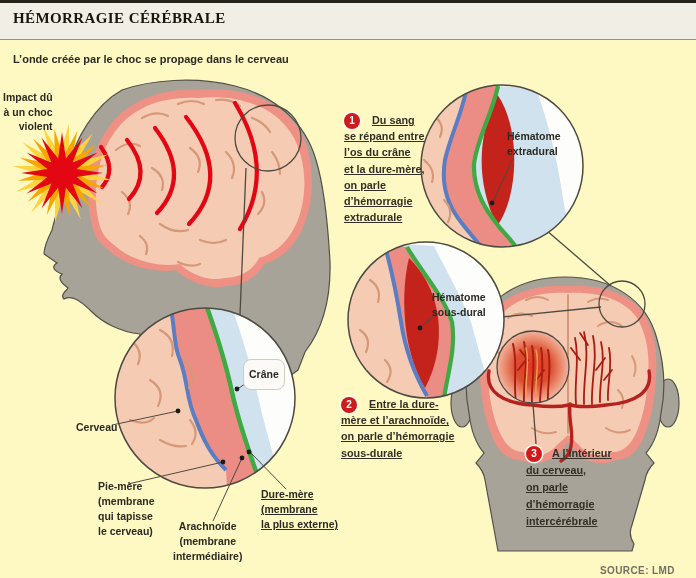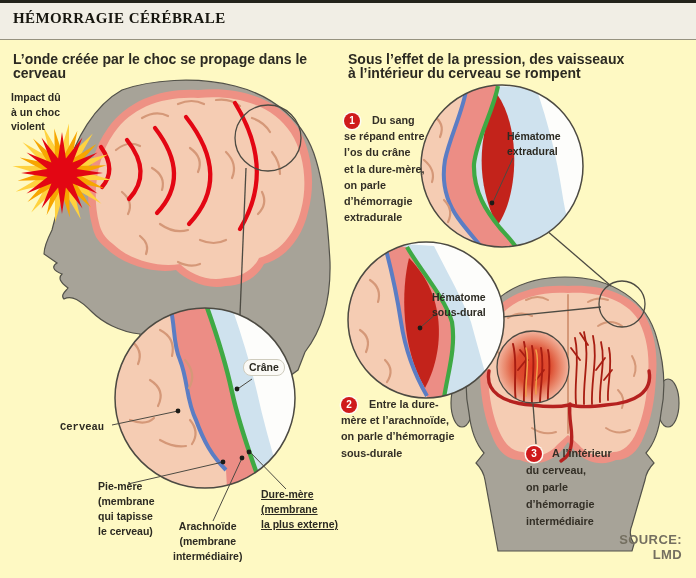--- a/index.html
+++ b/index.html
@@ -2,37 +2,37 @@
 <html><head>
 <meta charset="utf-8">
 <style>
   html,body{margin:0;padding:0;background:#ccc;}
   .stage{position:relative;width:696px;height:578px;background:#fef9c3;overflow:hidden;
          font-family:"Liberation Sans",sans-serif;}
   .header{position:absolute;left:0;top:0;width:696px;height:40px;background:#f1eee5;
           border-top:3px solid #23231b;border-bottom:1px solid #96927f;box-sizing:border-box;}
   .title{position:absolute;left:13px;top:10px;font-family:"Liberation Serif",serif;
          font-weight:bold;font-size:15px;letter-spacing:.4px;color:#17160f;}
-  .hleft,.hright{position:absolute;top:53px;font-size:14px;font-weight:bold;color:#2c2a22;
+  .hleft,.hright{position:absolute;top:53px;font-size:11px;font-weight:bold;color:#2c2a22;
          white-space:pre-line;line-height:13.5px;}
   .hleft{left:13px;width:330px}
   .hright{left:348px;width:300px}
   .artwork{position:absolute;left:0;top:0;}
   .lbl{position:absolute;font-size:10.5px;font-weight:bold;color:#2c2a22;
        line-height:14.5px;white-space:pre-line;}
   .crane-box{background:#fbfaf6;border:1px solid #cfccbe;border-radius:8px;
-       padding:1px 5px;line-height:13px;}
+       padding:8px 5px;line-height:13px;}
   .step{position:absolute;font-size:10.8px;font-weight:bold;color:#332f26;}
   .badge{position:absolute;left:0;top:1px;width:16px;height:16px;border-radius:50%;
        background:#cf1a1c;color:#fff;font-size:10px;font-weight:bold;text-align:center;
        line-height:16px;box-shadow:0 0 0 1.5px #fdfcf5;}
-  .step-text{white-space:pre-line;line-height:16.2px;text-indent:28px;}
+  .step-text{white-space:pre-line;line-height:16.2px;text-indent:28px;text-decoration:underline;}
   .step3 .step-text{line-height:17px;text-indent:26px;}
-  .src{position:absolute;left:600px;top:532px;width:82px;text-align:right;
-       font-size:13px;font-weight:bold;color:#746f60;letter-spacing:.4px;}
+  .src{position:absolute;left:600px;top:565px;width:82px;
+       font-size:10px;font-weight:bold;color:#746f60;letter-spacing:.4px;}
 </style>
 </head>
 <body>
 
 <div class="stage">
 
   <svg class="artwork" width="696" height="578" viewBox="0 0 696 578">
     <defs>
       <clipPath id="clipL">
           <circle cx="205" cy="398" r="90"></circle>
@@ -244,27 +244,25 @@
       <circle cx="249" cy="452" r="2.4"></circle>
         <circle cx="492" cy="203" r="2.4"></circle>
       <circle cx="420" cy="328" r="2.4"></circle>
     </g>
   </svg>
 
   <div class="header"></div>
   <div class="title">HÉMORRAGIE CÉRÉBRALE</div>
 
   <div class="hleft">L’onde créée par le choc se propage dans le cerveau</div>
-  <div class="hright">Sous l’effet de la pression, des vaisseaux
-à l’intérieur du cerveau se rompent</div>
-
-  <div class="lbl" style="left:11px;top:90px;">Impact dû
+
+  <div class="lbl" style="left:3px;top:90px;text-align:right;">Impact dû
 à un choc
 violent</div>
-  <div class="lbl" style="left:60px;top:420px;font-family:Liberation Mono, monospace;">Cerveau</div>
+  <div class="lbl" style="left:76px;top:420px;">Cerveau</div>
   <div class="lbl crane-box" style="left:243px;top:359px;">Crâne</div>
   <div class="lbl" style="left:98px;top:479px;line-height:15px;">Pie-mère
 (membrane
 qui tapisse
 le cerveau)</div>
   <div class="lbl" style="left:173px;top:519px;line-height:15px;text-align:center;">Arachnoïde
 (membrane
 intermédiaire)</div>
   <div class="lbl" style="left:261px;top:487px;line-height:15px;text-decoration:underline;">Dure-mère
 (membrane
@@ -291,17 +289,17 @@
 mère et l’arachnoïde,
 on parle d’hémorragie
 sous-durale</div>
   </div>
   <div class="step step3" style="left:526px;top:445px;width:100px;">
     <span class="badge">3</span>
     <div class="step-text">A l’intérieur
 du cerveau,
 on parle
 d’hémorragie
-intermédiaire</div>
+intercérébrale</div>
   </div>
 
   <div class="src">SOURCE: LMD</div>
 </div>
 
 </body></html>

